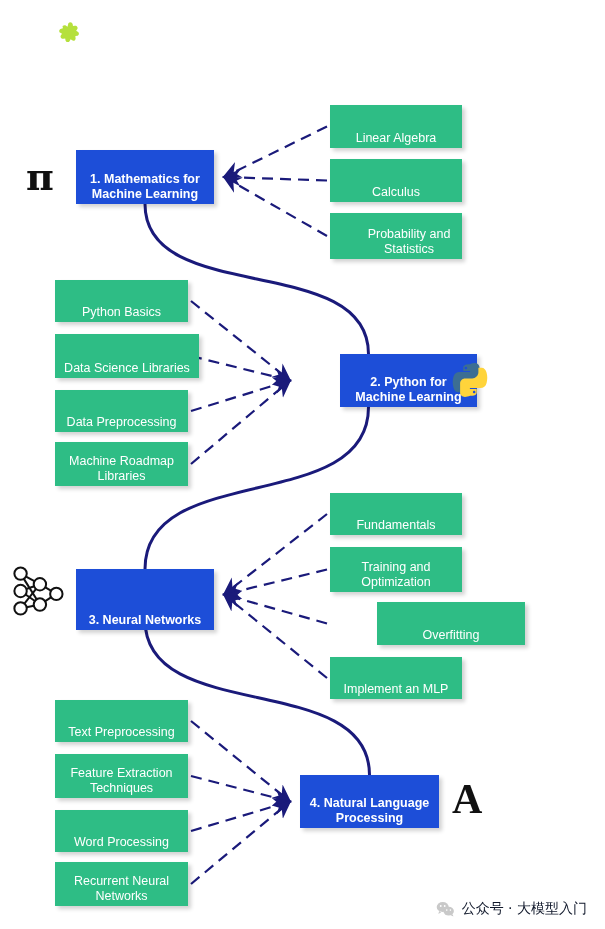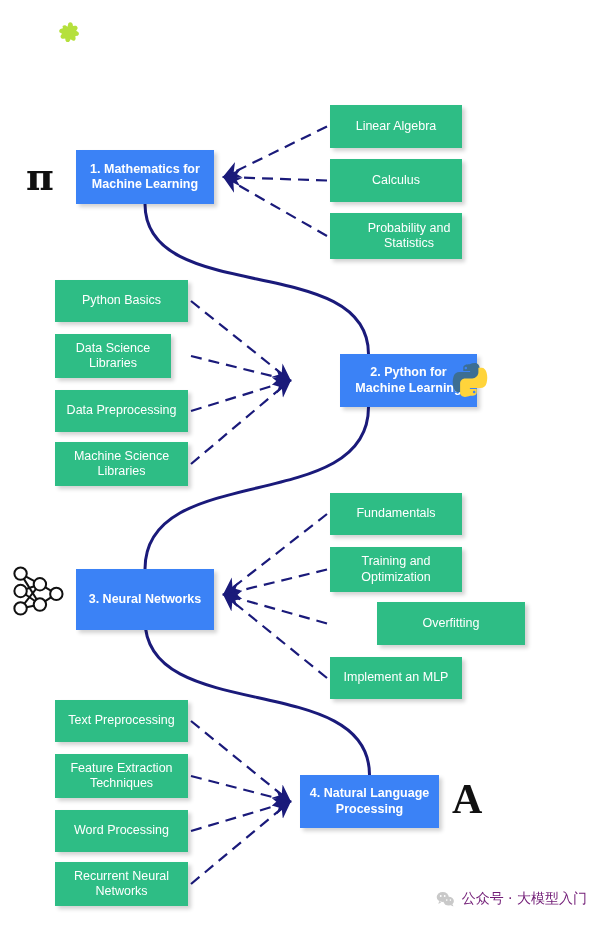--- a/index.html
+++ b/index.html
@@ -18,51 +18,51 @@
     font-size: 26px; font-weight: bold; color: #1b1464;
     letter-spacing: -0.2px; white-space: nowrap;
   }
 
   
   #edges { position: absolute; left: 0; top: 0; width: 605px; height: 929px; pointer-events: none; }
 
   
   .node {
     position: absolute;
-    display: flex; align-items: center; justify-content: center;
+    display: flex; align-items: flex-end; justify-content: center;
     text-align: center; color: #ffffff;
     box-shadow: 3px 3px 4px rgba(0,0,0,0.18);
     line-height: 1.22;
     padding: 2px 6px;
   }
   .node.main {
-    background: #3b82f6;
+    background: #1d4ed8;
     font-size: 12.5px; font-weight: bold;
   }
   .node.leaf {
     background: #2ebd85;
     font-size: 12.5px; font-weight: normal;
   }
 
   
   .side-icon { position: absolute; display: block; }
   .pi-glyph {
     position: absolute; font-family: "DejaVu Serif", serif;
     font-size: 38px; font-weight: bold; color: #111111; line-height: 1;
   }
   .a-glyph {
     position: absolute; font-family: "Liberation Serif", serif;
     font-size: 42px; font-weight: bold; color: #111111; line-height: 1;
   }
 
   
   .watermark {
-    position: absolute; right: 18px; bottom: 21px;
+    position: absolute; right: 18px; bottom: 11px;
     display: flex; align-items: center; gap: 7px;
-    color: #701a75; font-size: 14px;
+    color: #0f172a; font-size: 14px;
     font-family: "DejaVu Sans", sans-serif;
     white-space: nowrap;
   }
   .wechat-icon { width: 19px; height: 16px; display: block; }
 </style>
 </head>
 <body>
 
 <div id="root">
 
@@ -112,28 +112,28 @@
       </div>
       <div class="node leaf" style="left: 330px; top: 213px; width: 132px; height: 46px; padding-left: 32px;">
         <span>Probability and Statistics</span>
       </div>
       <div class="node main" style="left: 300px; top: 354px; width: 137px; height: 53px; margin-left: 40px;">
         <span>2. Python for Machine Learning</span>
       </div>
       <div class="node leaf" style="left: 55px; top: 280px; width: 133px; height: 42px;">
         <span>Python Basics</span>
       </div>
-      <div class="node leaf" style="left: 55px; top: 334px; width: 116px; height: 44px;">
+      <div class="node leaf" style="left: 55px; top: 334px; width: 144px; height: 44px;">
         <span>Data Science Libraries</span>
       </div>
       <div class="node leaf" style="left: 55px; top: 390px; width: 133px; height: 42px;">
         <span>Data Preprocessing</span>
       </div>
       <div class="node leaf" style="left: 55px; top: 442px; width: 133px; height: 44px;">
-        <span>Machine Science Libraries</span>
+        <span>Machine Roadmap Libraries</span>
       </div>
       <div class="node main" style="left: 76px; top: 569px; width: 138px; height: 61px;">
         <span>3. Neural Networks</span>
       </div>
       <div class="node leaf" style="left: 330px; top: 493px; width: 132px; height: 42px;">
         <span>Fundamentals</span>
       </div>
       <div class="node leaf" style="left: 330px; top: 547px; width: 132px; height: 45px;">
         <span>Training and Optimization</span>
       </div>

